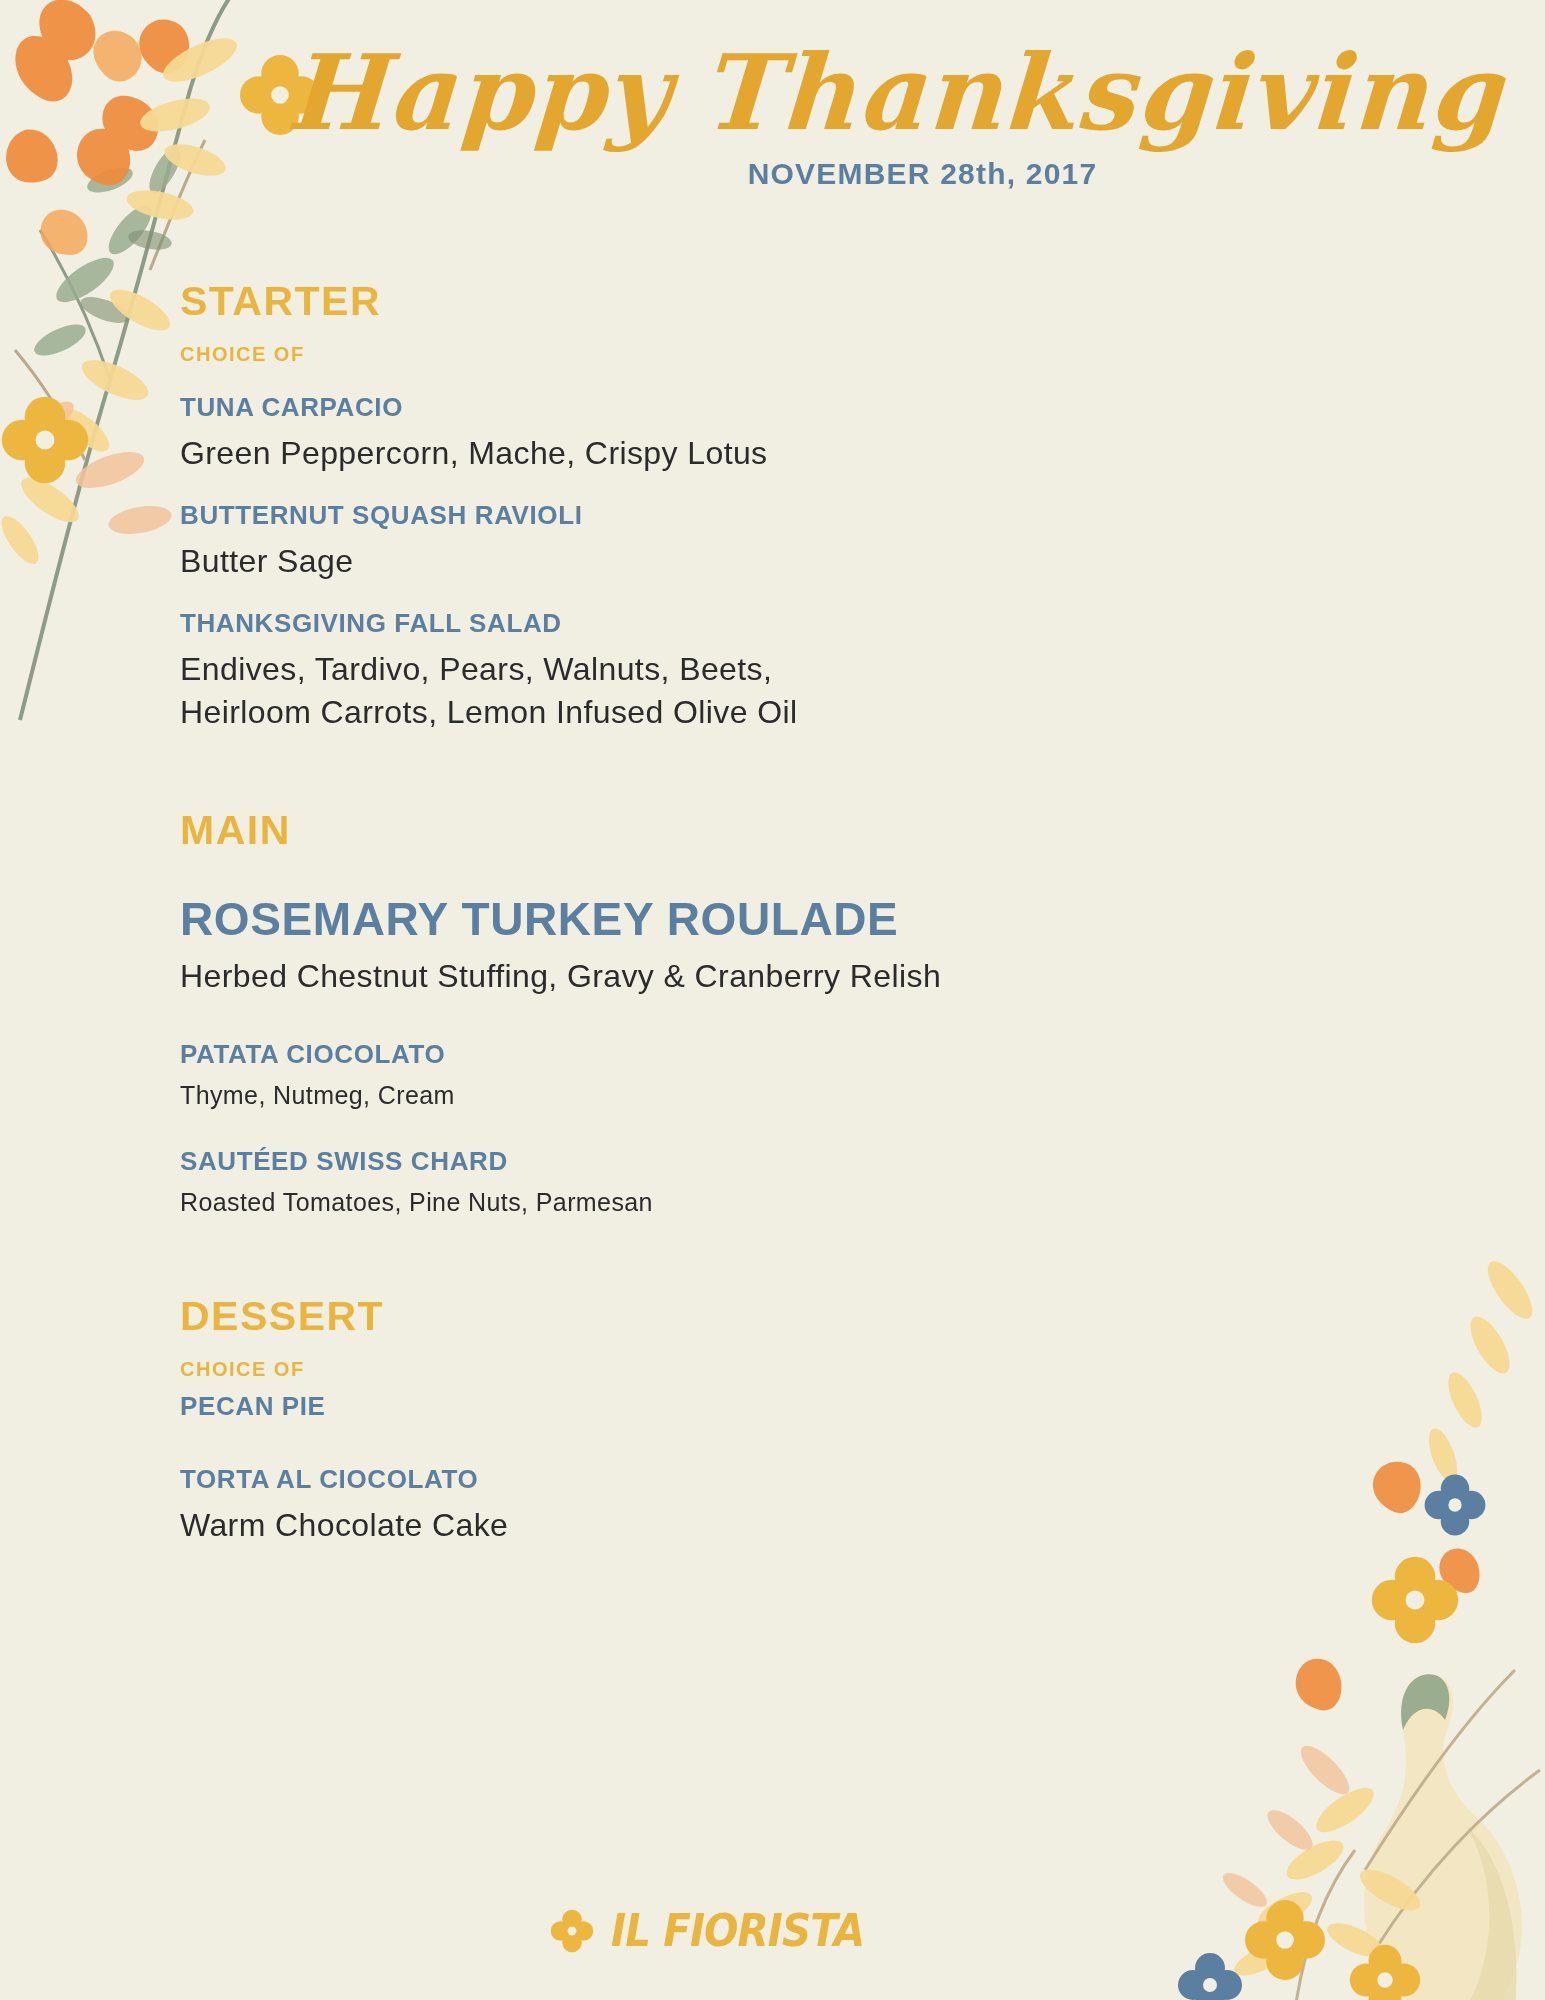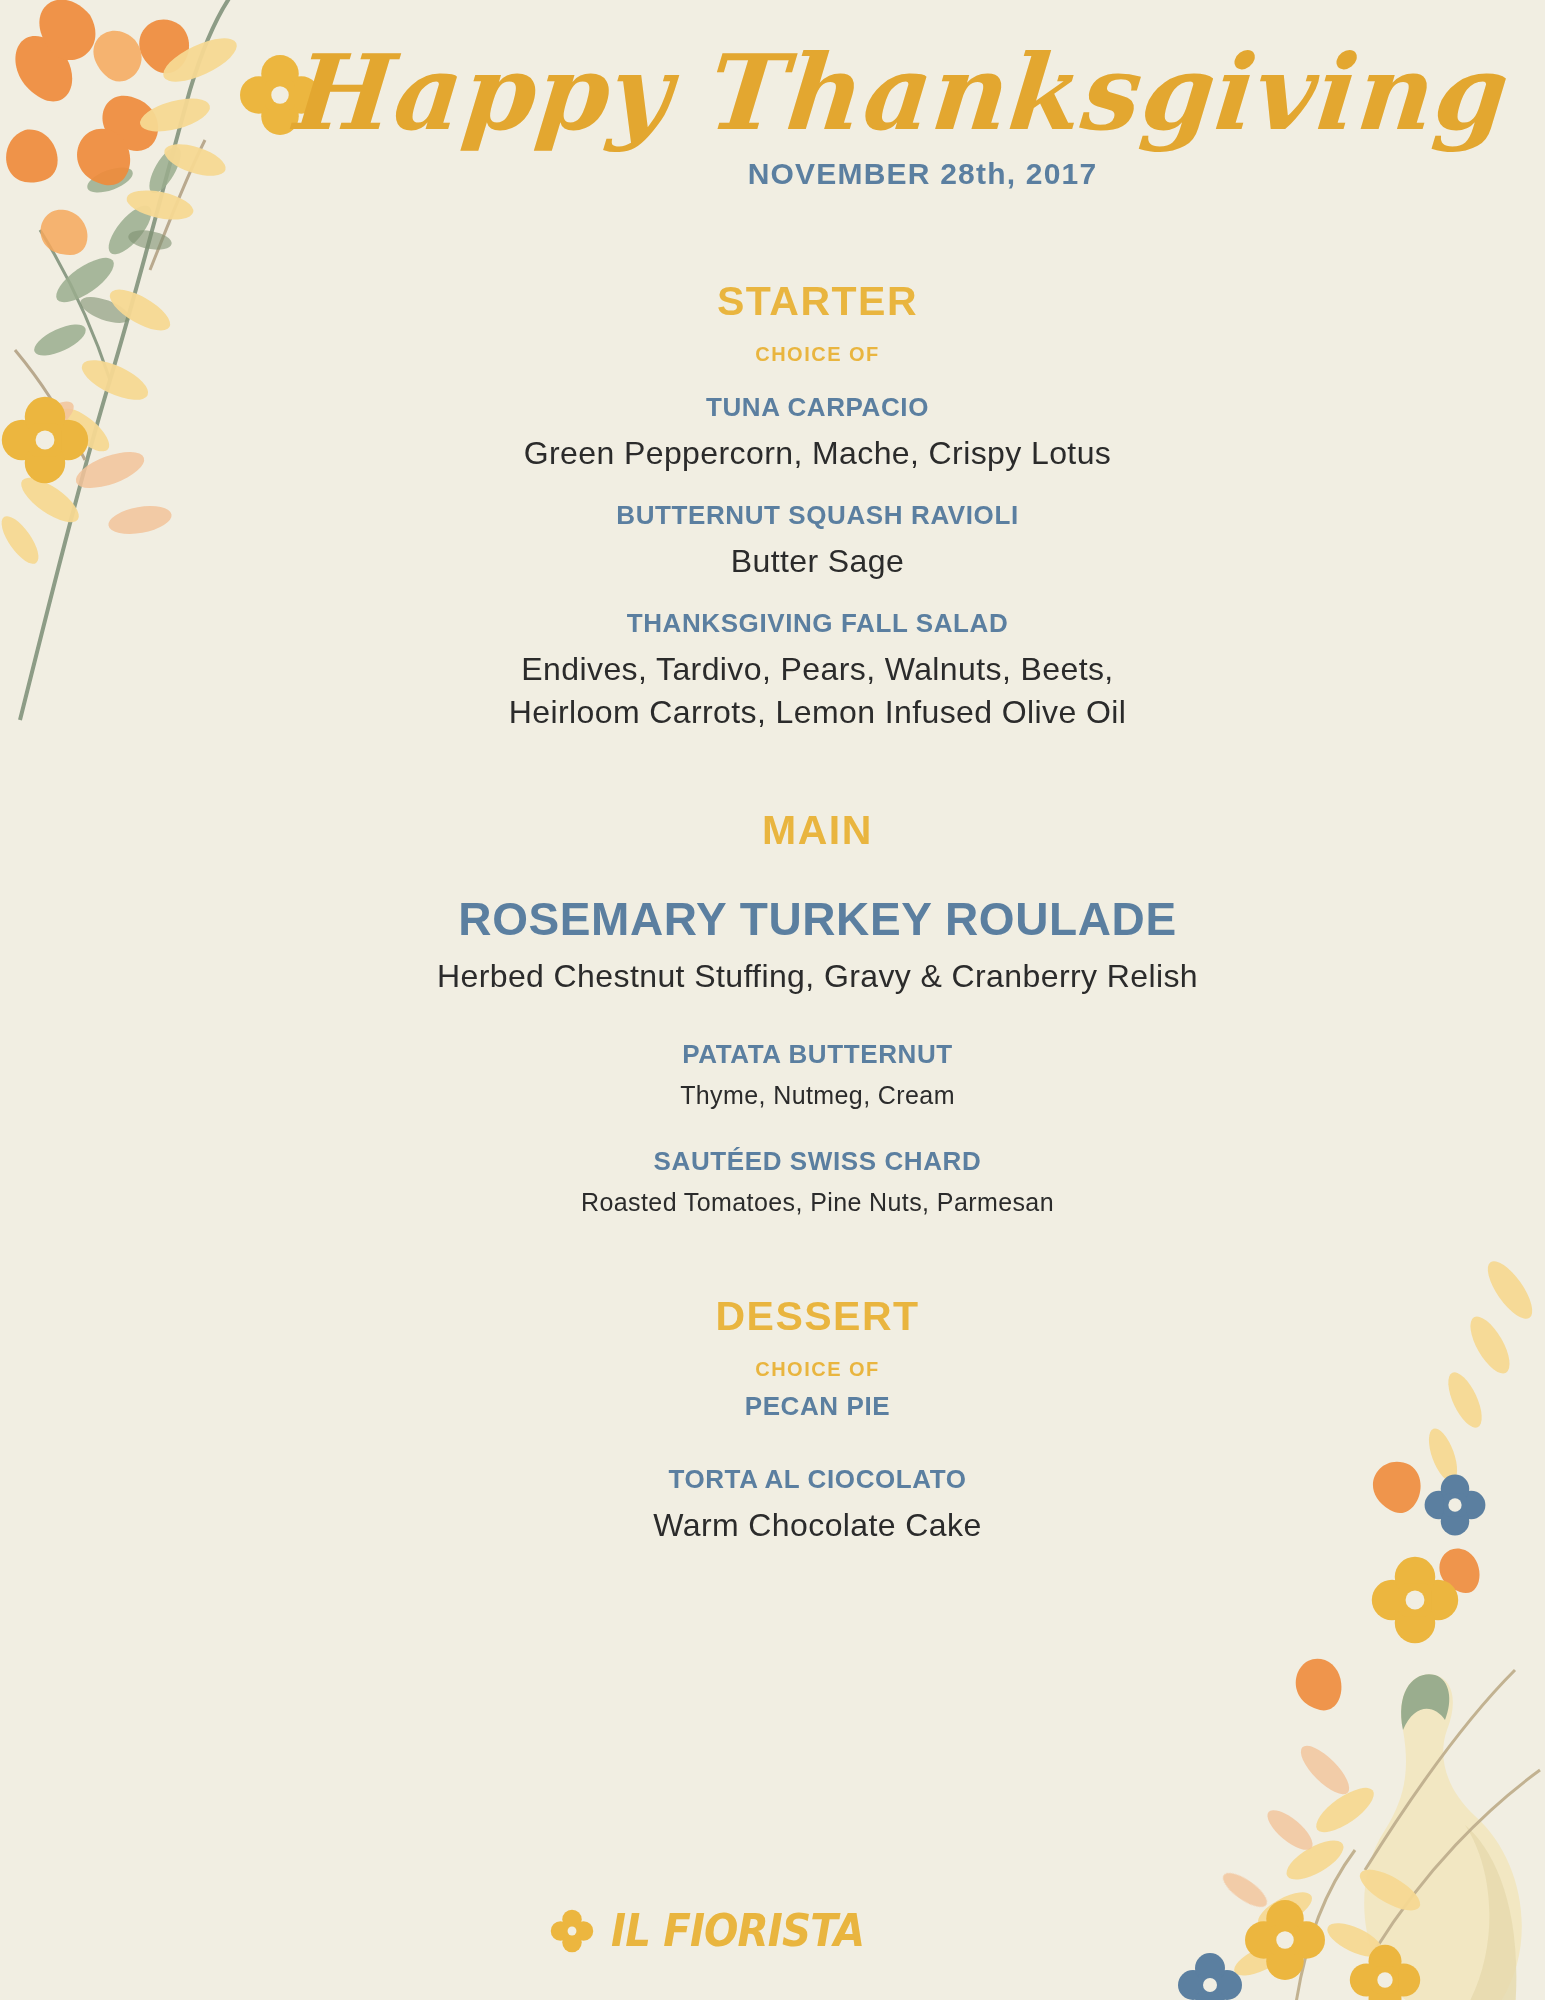--- a/index.html
+++ b/index.html
@@ -57,21 +57,21 @@
     letter-spacing: 1.2px;
     color: #5b7fa0;
   }
 
   
   .menu {
     position: absolute;
     left: 180px;
     right: 90px;
     top: 278px;
-    text-align: center;
+    text-align: left;
   }
   .section-title {
     font-size: 41px;
     font-weight: bold;
     color: #e9b53f;
     letter-spacing: 1.5px;
     margin: 0;
   }
   .section-sub {
     font-size: 20px;
@@ -320,21 +320,21 @@
     <div class="gap-lg"></div>
 
     <div>
       <div class="section-title">MAIN</div>
 
       <div class="dish" style="margin-top:38px">
         <div class="dish-name big">ROSEMARY TURKEY ROULADE</div>
         <div class="dish-desc big">Herbed Chestnut Stuffing, Gravy &amp; Cranberry Relish</div>
       </div>
       <div class="dish" style="margin-top:42px">
-        <div class="dish-name small">PATATA BUTTERNUT</div>
+        <div class="dish-name small">PATATA CIOCOLATO</div>
         <div class="dish-desc small">Thyme, Nutmeg, Cream</div>
       </div>
       <div class="dish" style="margin-top:34px">
         <div class="dish-name small">SAUTÉED SWISS CHARD</div>
         <div class="dish-desc small">Roasted Tomatoes, Pine Nuts, Parmesan</div>
       </div>
     </div>
 
     <div class="gap-lg"></div>
 

